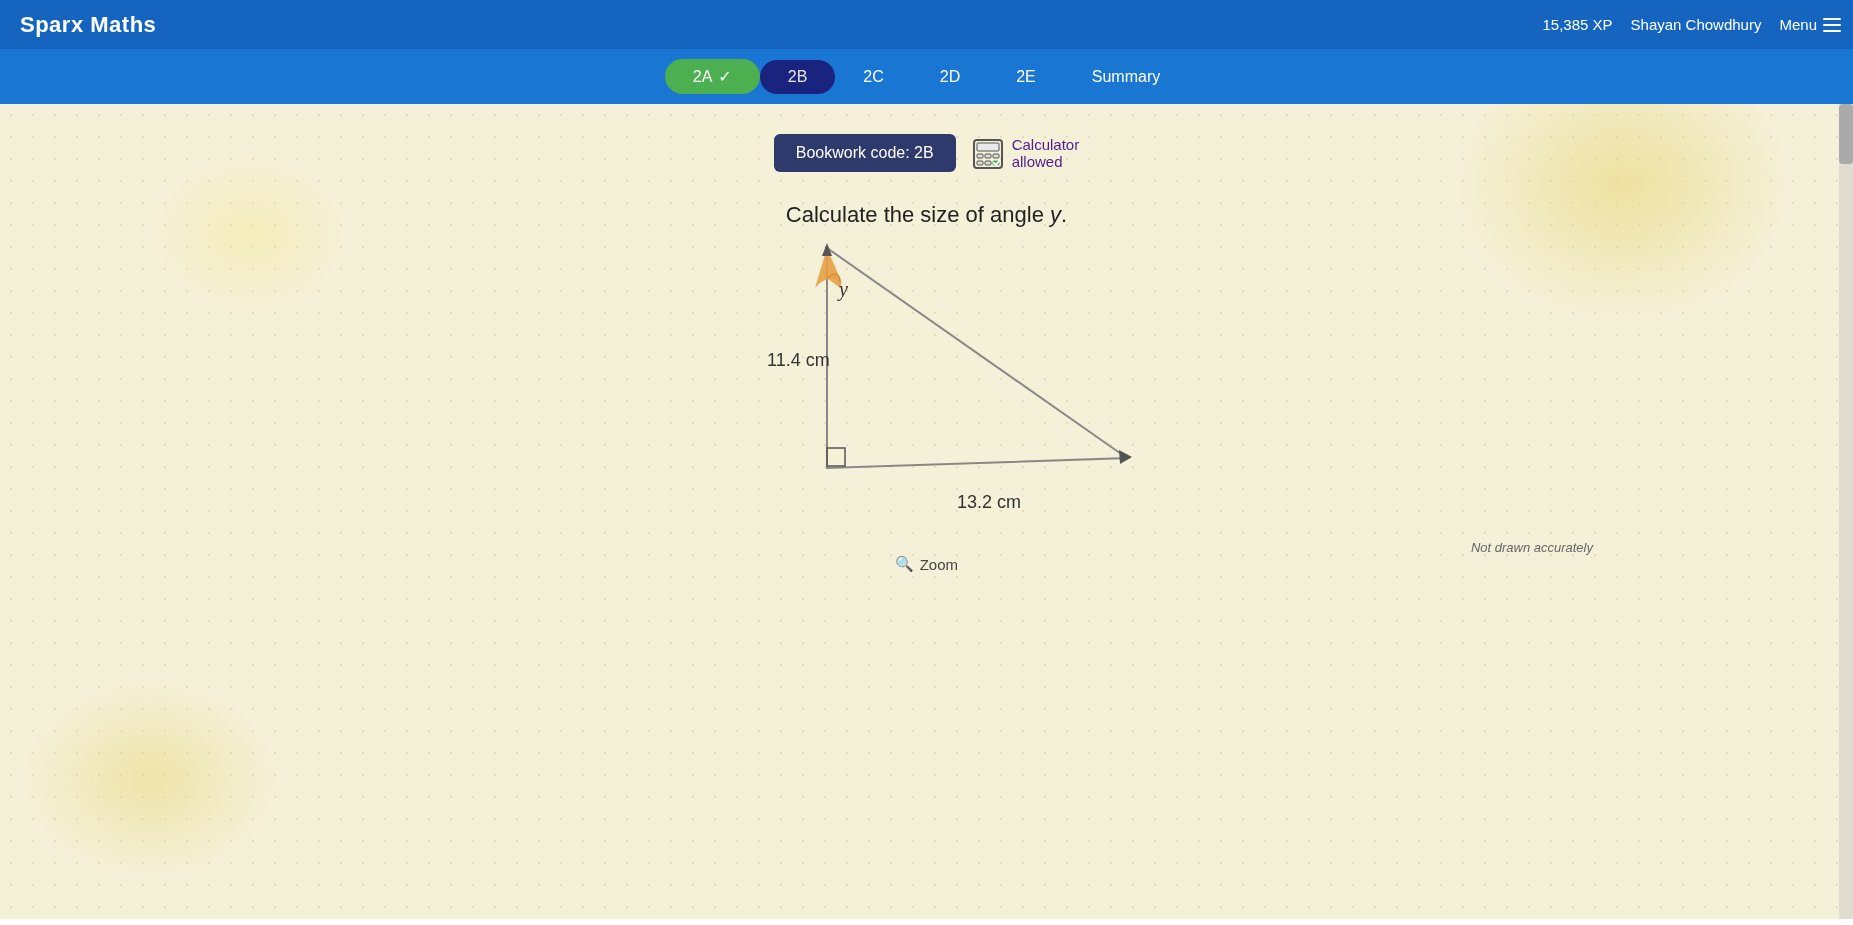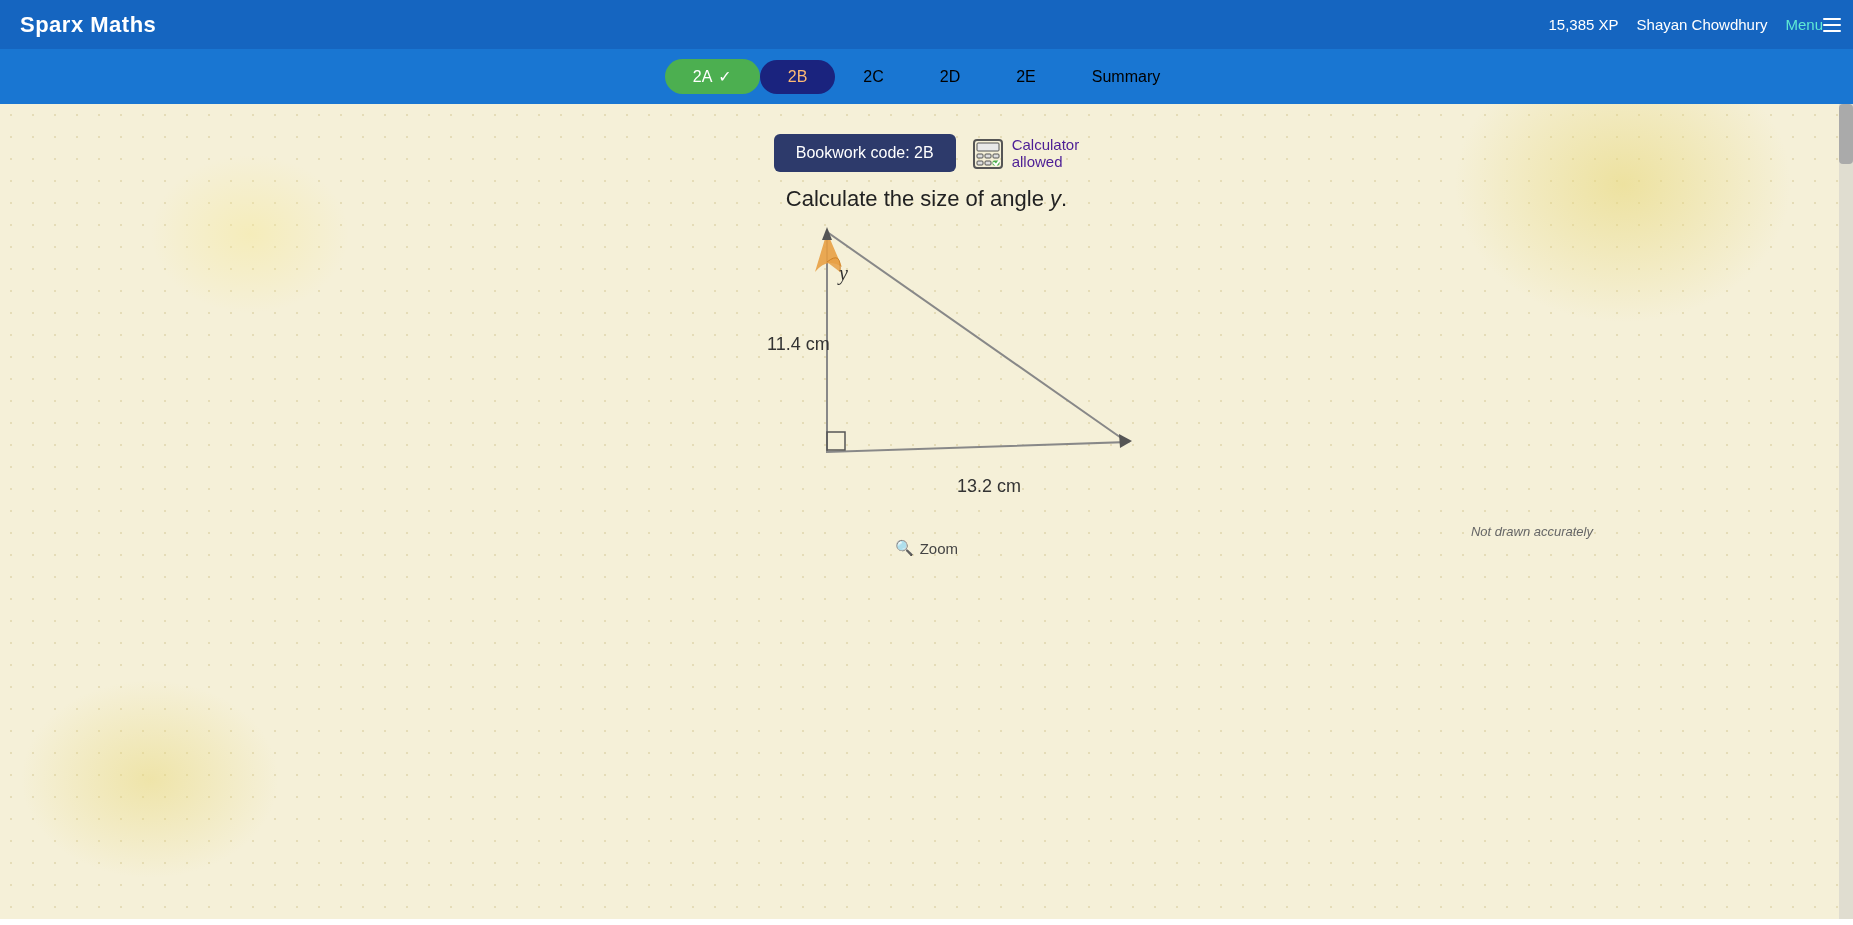--- a/index.html
+++ b/index.html
@@ -29,57 +29,58 @@
     .header-right {
       position: absolute;
       right: 12px;
       display: flex;
       align-items: center;
       gap: 18px;
       color: #fff;
       font-size: 15px;
     }
     .menu-btn {
-      color: #5eead4;
+      color: #ffffff;
       font-size: 15px;
       cursor: pointer;
       display: flex;
       align-items: center;
+      gap: 6px;
     }
 
     
     .tab-bar {
       background: #1976d2;
       height: 55px;
       display: flex;
       align-items: center;
       justify-content: center;
       gap: 0;
       padding: 0 20px;
     }
     .tab {
       padding: 8px 28px;
       border-radius: 25px;
       font-size: 16px;
       font-weight: 500;
       cursor: pointer;
-      color: #000000;
+      color: #ffffff;
       background: transparent;
       border: none;
     }
     .tab.completed {
       background: #4caf50;
       color: #fff;
       display: flex;
       align-items: center;
       gap: 6px;
     }
     .tab.active {
       background: #1a237e;
-      color: #fdba74;
+      color: #e5e5e5;
     }
 
     
     .main-content {
       background: #f5f0d8;
       min-height: calc(925px - 110px);
       position: relative;
       overflow: hidden;
     }
 
@@ -132,21 +133,21 @@
       flex-direction: column;
       align-items: center;
       padding-top: 30px;
     }
 
     
     .bookwork-row {
       display: flex;
       align-items: center;
       gap: 16px;
-      margin-bottom: 14px;
+      margin-bottom: 30px;
     }
     .bookwork-badge {
       background: #2d3a6b;
       color: #fff;
       padding: 10px 22px;
       border-radius: 6px;
       font-size: 16px;
       font-weight: 500;
     }
     .calculator-badge {

